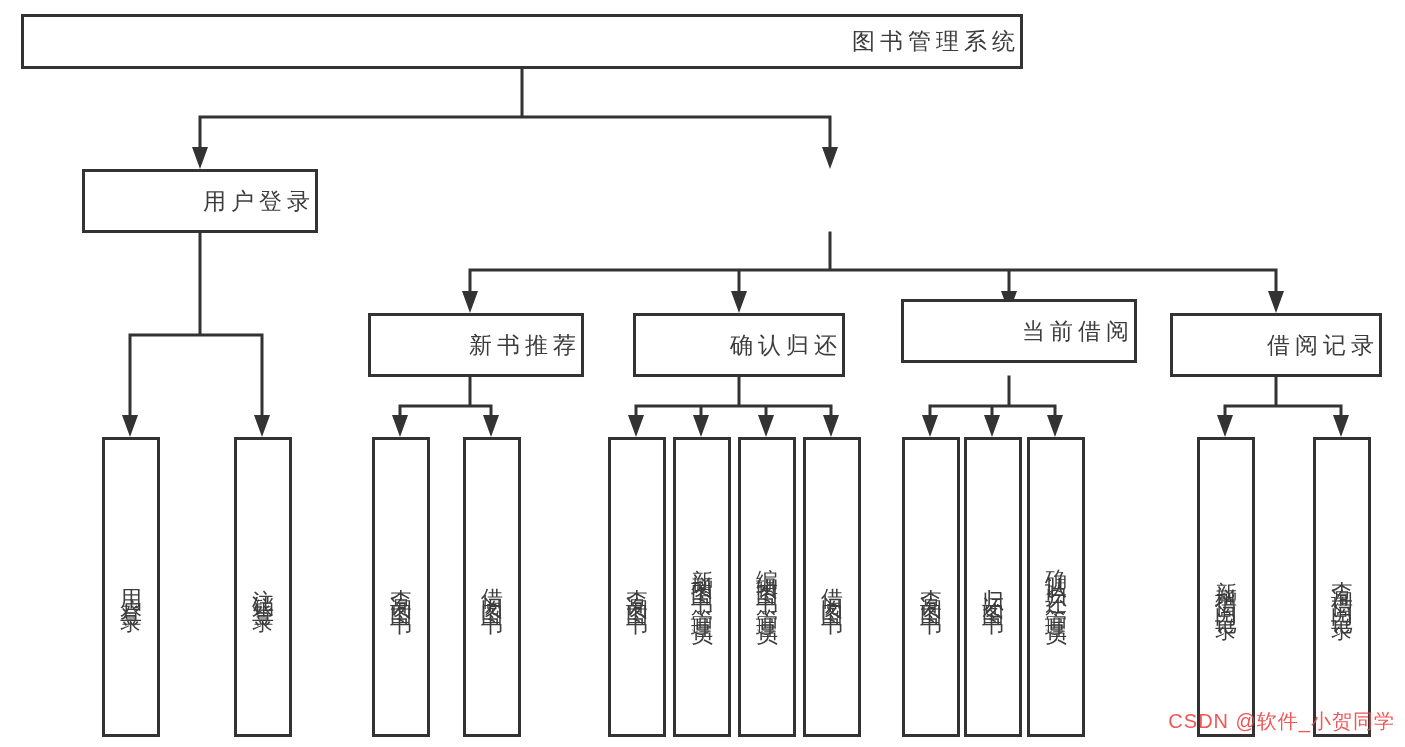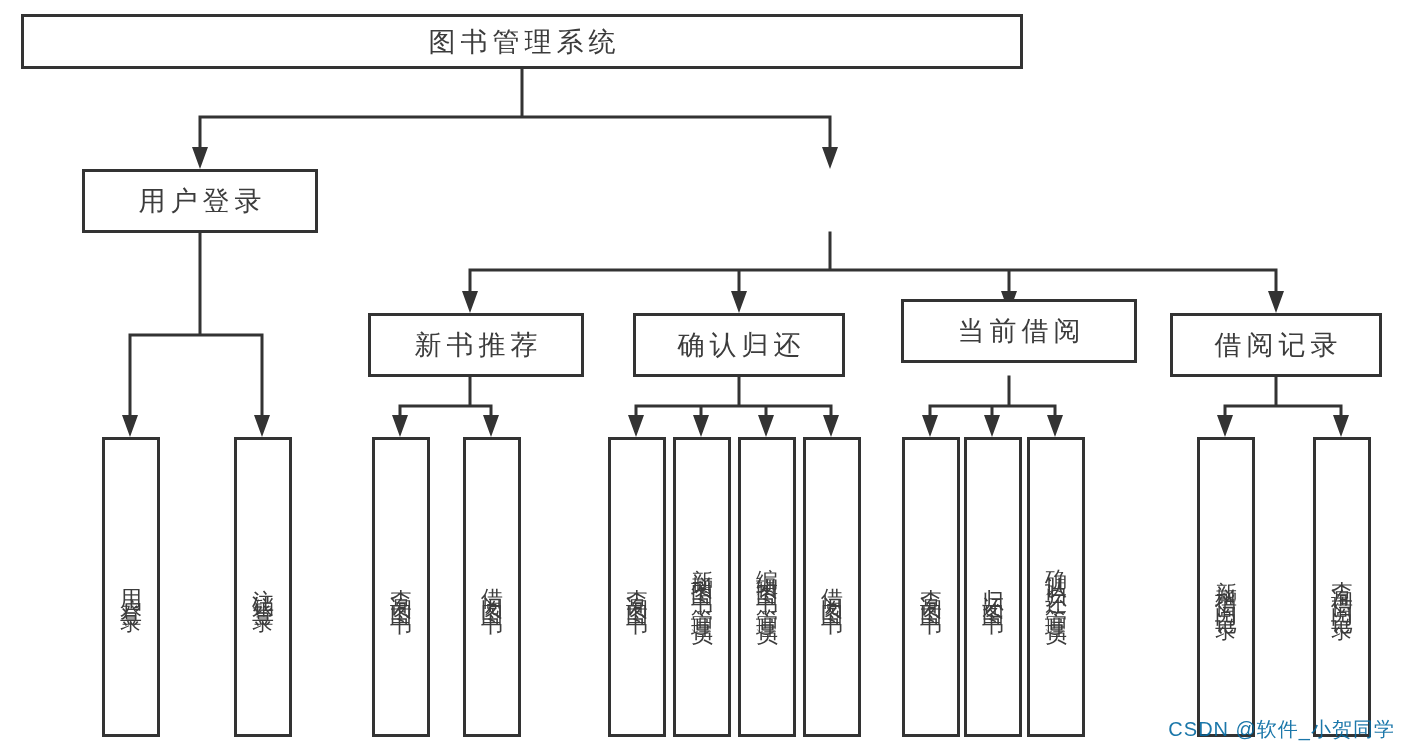--- a/index.html
+++ b/index.html
@@ -27,23 +27,24 @@
     box-sizing: border-box;
     border: 3px solid #333333;
     background: #ffffff;
     display: flex;
     align-items: center;
     justify-content: center;
     color: #3c3c3c;
     z-index: 2;
   }
   .node.h {
-    font-size: 27px;
+    font-size: 23px;
     letter-spacing: 5px;
     text-indent: 5px; 
+    justify-content: flex-end;
   }
   .node.root  { left: 21px;   top: 14px;  width: 1002px; height: 55px; }
   .node.n2a   { left: 82px;   top: 169px; width: 236px;  height: 64px; }
   .node.n2b   { left: 712px;  top: 169px; width: 236px;  height: 64px; }
   .node.n3a   { left: 368px;  top: 313px; width: 216px;  height: 64px; }
   .node.n3b   { left: 633px;  top: 313px; width: 212px;  height: 64px; }
   .node.n3c   { left: 901px;  top: 299px; width: 236px;  height: 64px; }
   .node.n3d   { left: 1170px; top: 313px; width: 212px;  height: 64px; }
   .node.leaf {
     top: 437px;
@@ -66,23 +67,23 @@
   .L7  { left: 738px; }
   .L8  { left: 803px; }
   .L9  { left: 902px; }
   .L10 { left: 964px; }
   .L11 { left: 1027px; }
   .L12 { left: 1197px; }
   .L13 { left: 1313px; }
   .watermark {
     position: absolute;
     right: 10px;
-    bottom: 4px;
+    bottom: 12px;
     font-size: 20px;
-    color: #0369a1;
+    color: #ef4444;
     letter-spacing: 1px;
     z-index: 5;
     opacity: 0.9;
   }
 </style>
 </head>
 <body>
 
 <div class="canvas">
 

